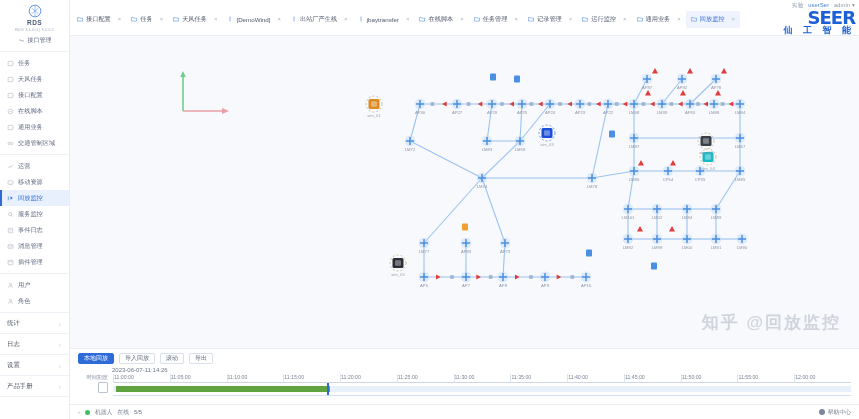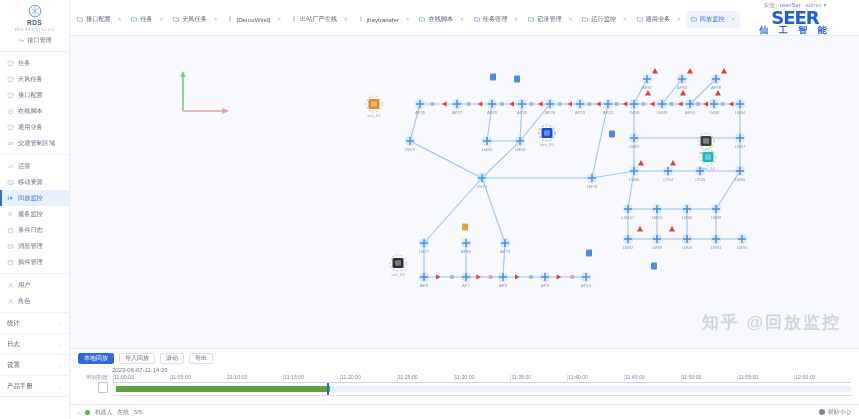--- a/index.html
+++ b/index.html
@@ -56,21 +56,21 @@
   .tab {
     display:flex; align-items:center; gap:3px; height:17px;
     padding:0 5px 0 5px; font-size:6.2px; color:#4c5costs;
     color:#4c5568; white-space:nowrap; border-radius:2px; cursor:pointer;
   }
   .tab.active { background:#eef3fd; color:#2f6bd8; }
   .tab .t-ico { width:6px; height:6px; flex:0 0 6px; }
   .tab .t-close { font-size:6px; color:#aeb6c4; margin-left:4px; cursor:pointer; }
 
   
-  .topright { position:absolute; right:4px; top:0; width:120px; text-align:center; }
+  .topright { position:absolute; right:4px; top:0; width:120px; text-align:right; }
   .acct { font-size:5.6px; color:#8a93a5; padding-top:2px; letter-spacing:.2px; }
   .seer-logo {
     font-size:18px; font-weight:bold; color:#1d5fd6; letter-spacing:-1px;
     line-height:14px; margin-top:1px; font-family:"DejaVu Sans", sans-serif;
   }
   .seer-cn { font-size:9px; letter-spacing:4px; color:#1d5fd6; font-weight:bold; line-height:11px; }
 
   
   .canvaswrap { flex:1; position:relative; background:#f7f9fc; overflow:hidden; }
   .canvas { position:absolute; inset:0; }

